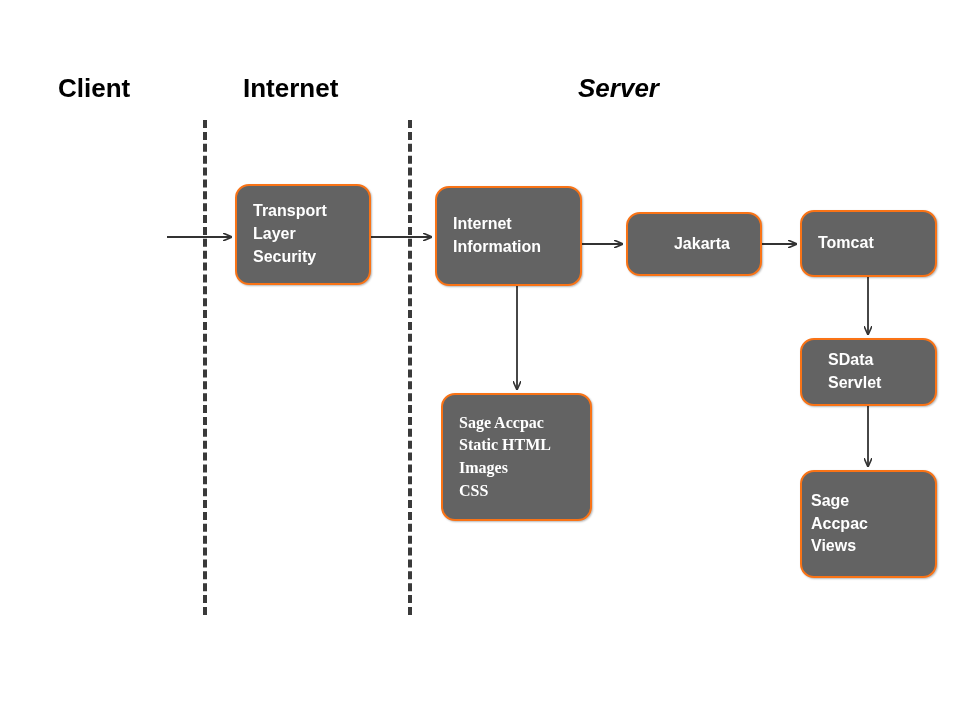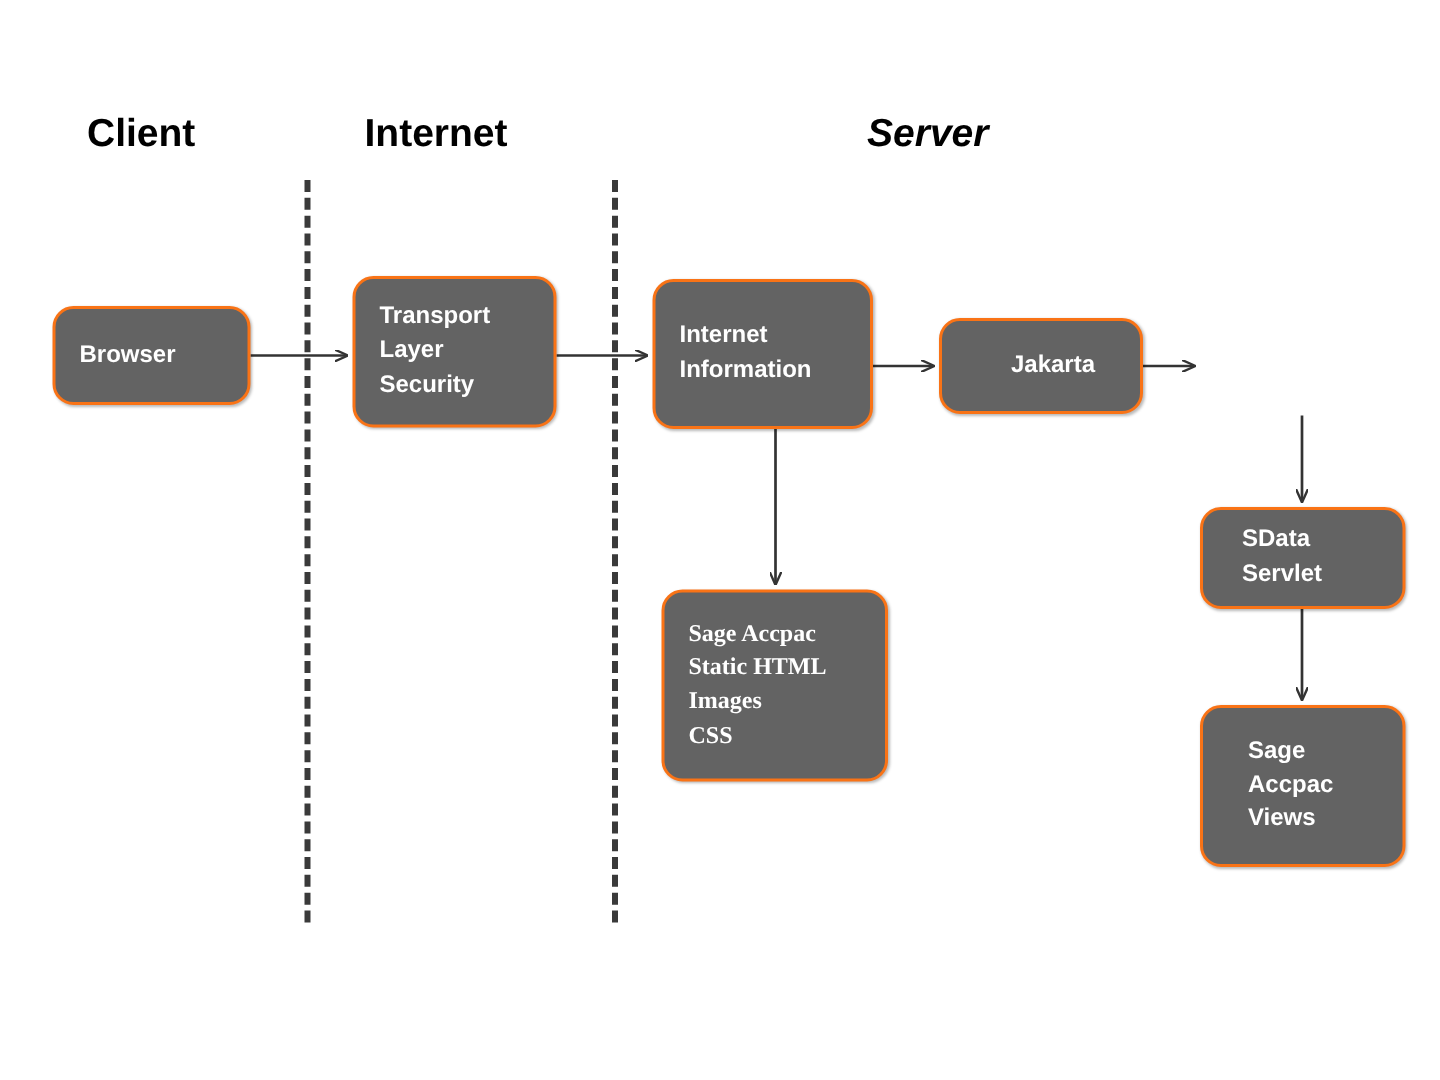--- a/index.html
+++ b/index.html
@@ -91,51 +91,51 @@
 
     <line x1="167" y1="237" x2="231" y2="237" stroke="#333333" stroke-width="1.8" marker-end="url(#arrowhead)"></line>
     <line x1="371" y1="237" x2="431" y2="237" stroke="#333333" stroke-width="1.8" marker-end="url(#arrowhead)"></line>
     <line x1="582" y1="244" x2="622" y2="244" stroke="#333333" stroke-width="1.8" marker-end="url(#arrowhead)"></line>
     <line x1="762" y1="244" x2="796" y2="244" stroke="#333333" stroke-width="1.8" marker-end="url(#arrowhead)"></line>
     <line x1="517" y1="286" x2="517" y2="389" stroke="#333333" stroke-width="1.8" marker-end="url(#arrowhead)"></line>
     <line x1="868" y1="277" x2="868" y2="334" stroke="#333333" stroke-width="1.8" marker-end="url(#arrowhead)"></line>
     <line x1="868" y1="406" x2="868" y2="466" stroke="#333333" stroke-width="1.8" marker-end="url(#arrowhead)"></line>
   </svg>
 
-  <div class="node" style="left:35px; top:204px; width:132px; height:66px;">
-    <span class="line">Browser</span>
-  </div>
 
   <div class="node" style="left:235px; top:184px; width:136px; height:101px;">
     <span class="line">Transport</span>
     <span class="line">Layer</span>
     <span class="line">Security</span>
   </div>
 
   <div class="node" style="left:435px; top:186px; width:147px; height:100px;">
     <span class="line">Internet</span>
     <span class="line">Information</span>
   </div>
 
   <div class="node" style="left:626px; top:212px; width:136px; height:64px; padding-left:16px; align-items:center;">
     <span class="line">Jakarta</span>
   </div>
 
+  <div class="node" style="left:800px; top:210px; width:137px; height:67px;">
+    <span class="line">Tomcat</span>
+  </div>
 
   <div class="node" style="left:441px; top:393px; width:151px; height:128px;font-family:Liberation Serif, serif;">
     <span class="line">Sage Accpac</span>
     <span class="line">Static HTML</span>
     <span class="line">Images</span>
     <span class="line">CSS</span>
   </div>
 
   <div class="node" style="left:800px; top:338px; width:137px; height:68px; padding-left:26px;">
     <span class="line">SData</span>
     <span class="line">Servlet</span>
   </div>
 
-  <div class="node" style="left:800px; top:470px; width:137px; height:108px; padding-left:30px;">
+  <div class="node" style="left:800px; top:470px; width:137px; height:108px; padding-left:9px;">
     <span class="line">Sage</span>
     <span class="line">Accpac</span>
     <span class="line">Views</span>
   </div>
 
 </div>
 
 </body></html>

